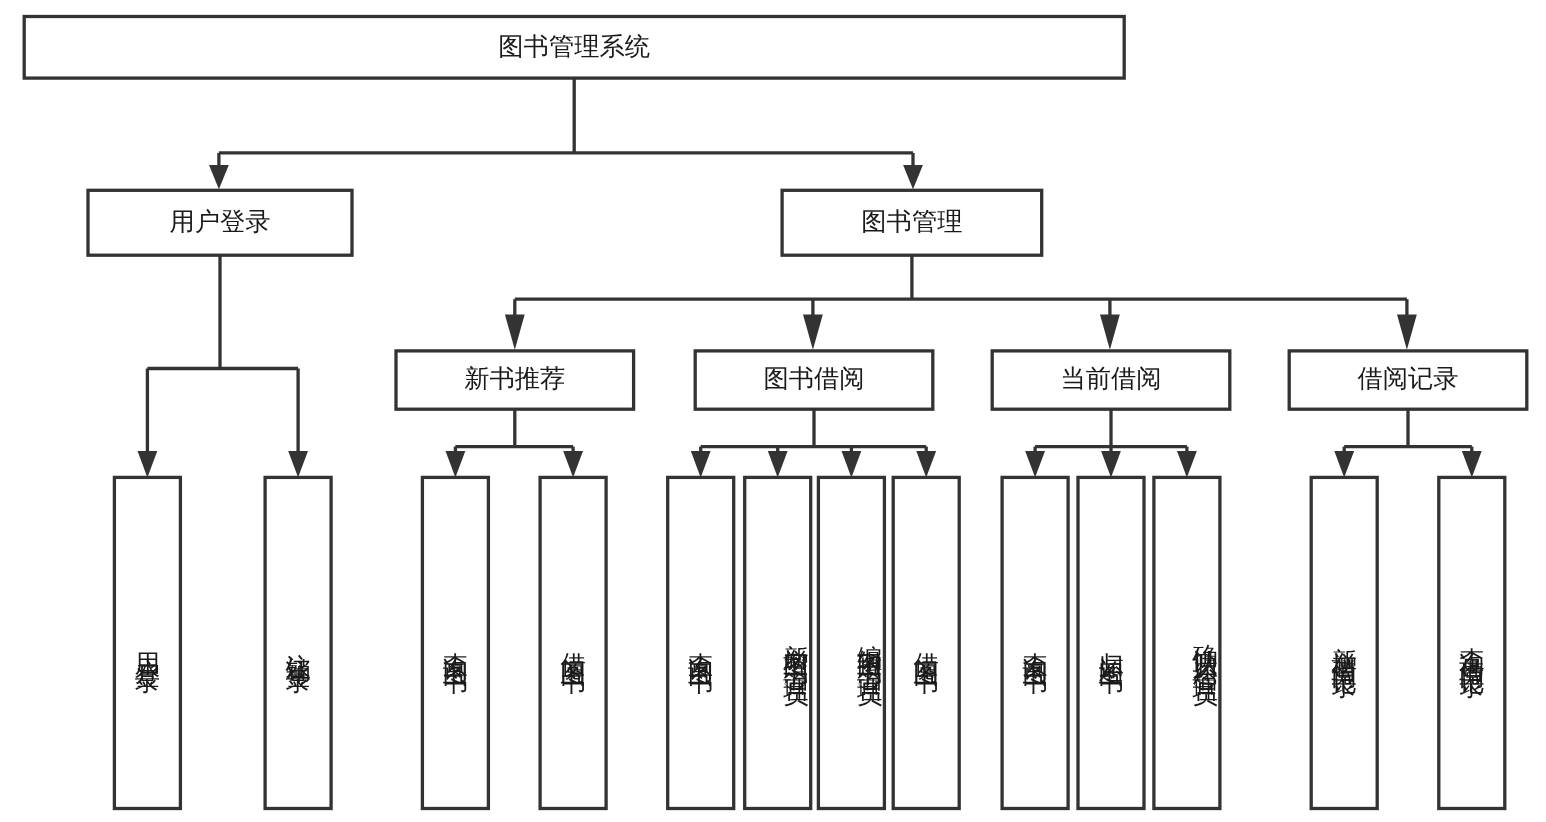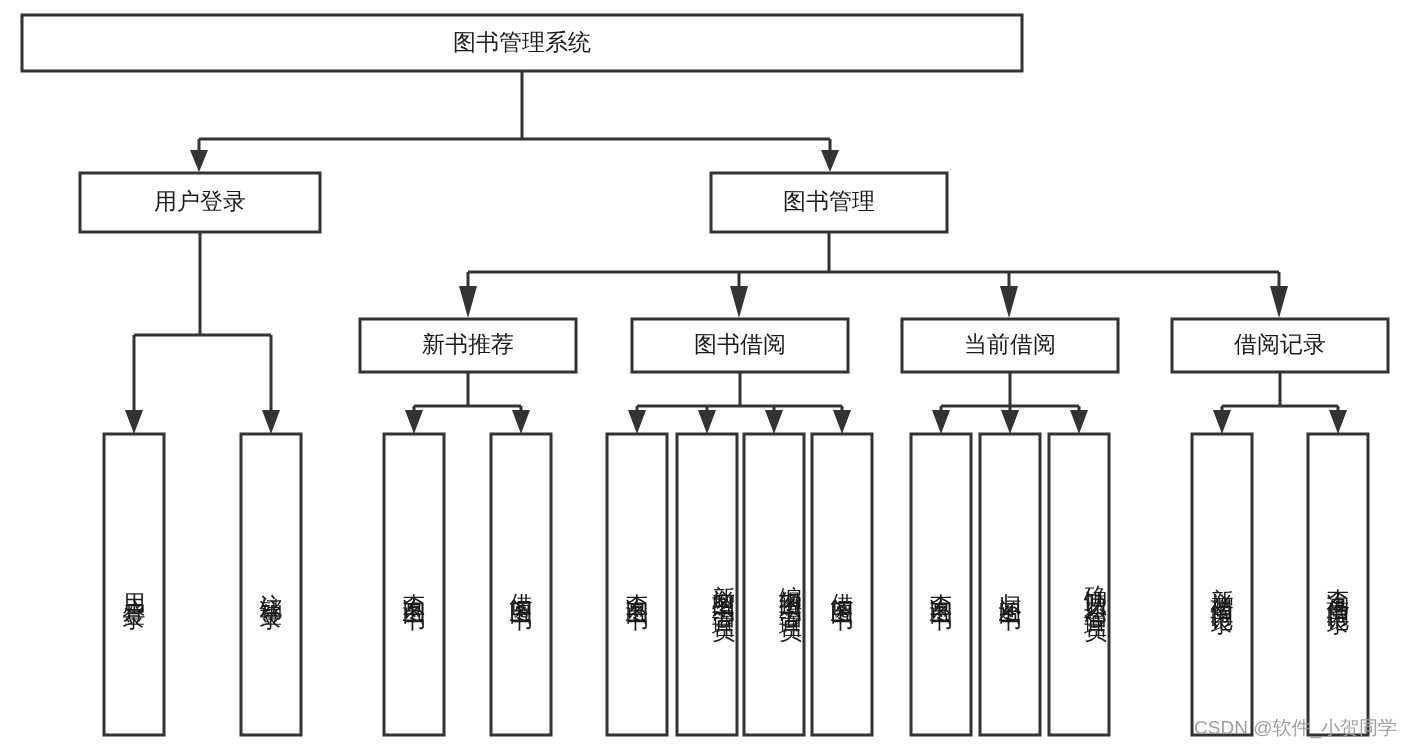--- a/index.html
+++ b/index.html
@@ -205,15 +205,14 @@
   <div class="v-label" style="left:744px; top:434px; width:60px; height:301px; align-items:flex-start; padding-top:10px; box-sizing:border-box;">编辑图书（管理员）</div>
   <div class="v-label" style="left:812px; top:434px; width:60px; height:301px;">借阅图书</div>
 
   <div class="v-label" style="left:911px; top:434px; width:60px; height:301px;">查询图书</div>
   <div class="v-label" style="left:980px; top:434px; width:60px; height:301px;">归还图书</div>
   <div class="v-label" style="left:1049px; top:434px; width:60px; height:301px; align-items:flex-start; padding-top:10px; box-sizing:border-box;">确认归还（管理员）</div>
 
   <div class="v-label" style="left:1192px; top:434px; width:60px; height:301px;">新增借阅记录</div>
   <div class="v-label" style="left:1308px; top:434px; width:60px; height:301px;">查询借阅记录</div>
 
-  <div class="watermark">CSDN @软件_小贺同学</div>
 
 </div>
 
 </body></html>

